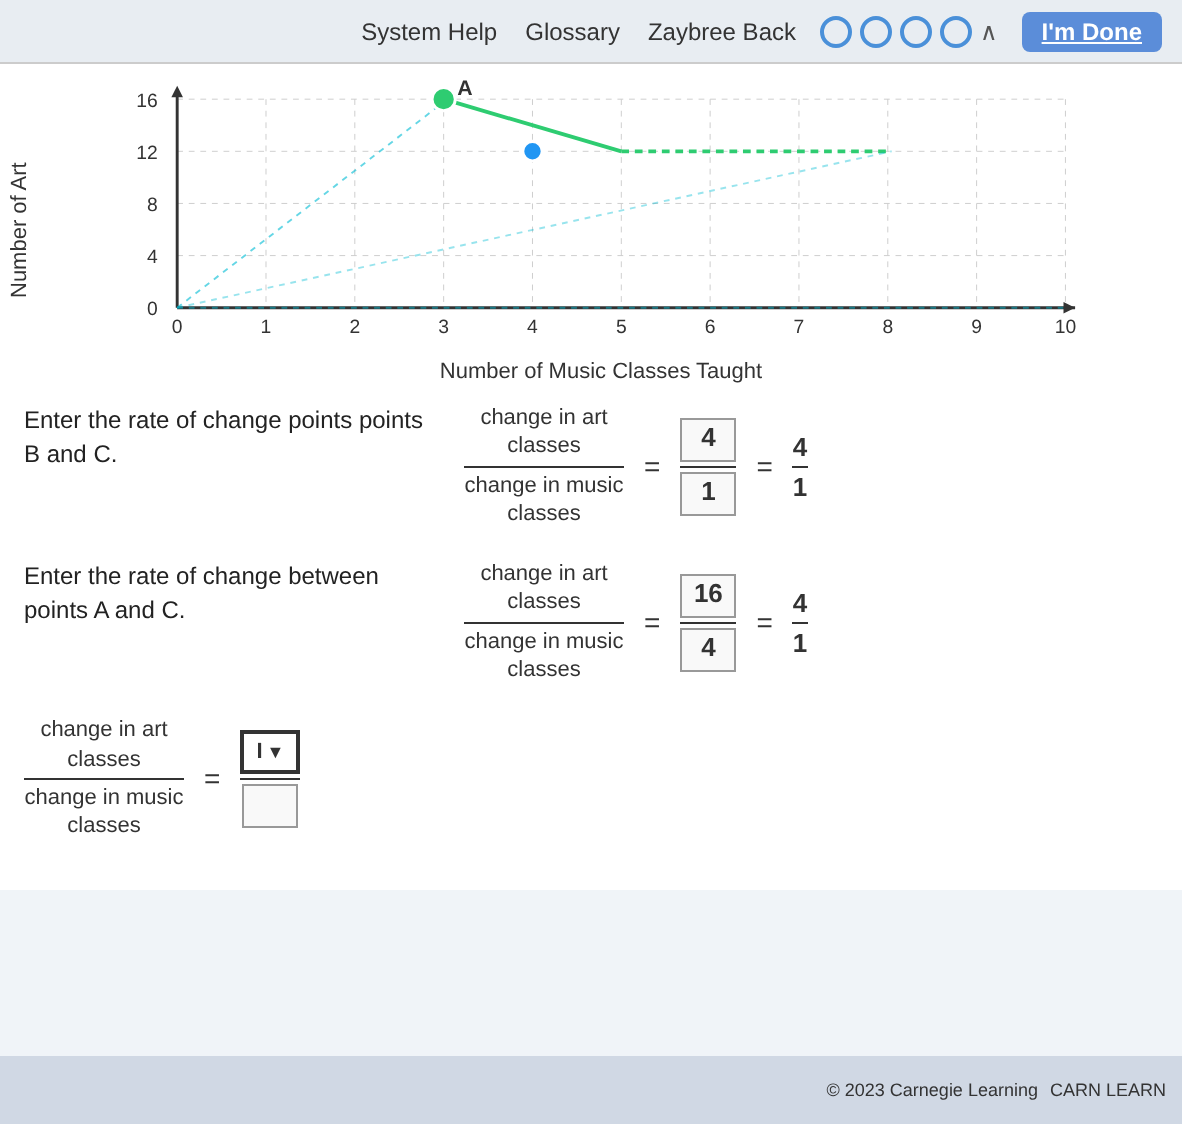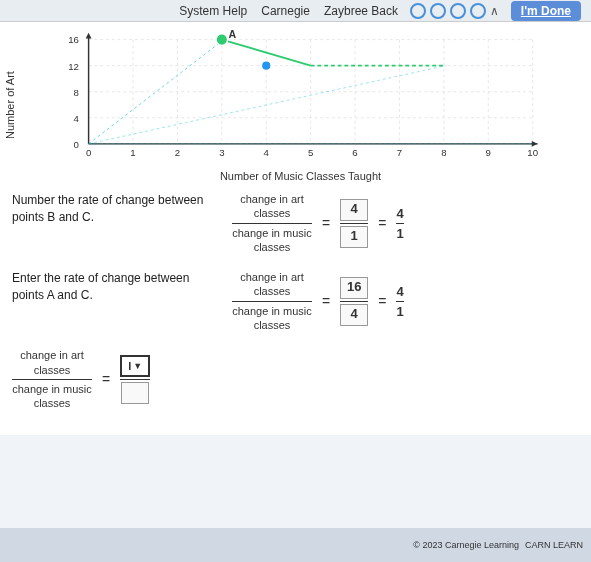--- a/index.html
+++ b/index.html
@@ -13,21 +13,21 @@
     }
 
     
     .top-bar {
       background: #e8edf2;
       display: flex;
       align-items: center;
       justify-content: flex-end;
       padding: 4px 10px;
       gap: 12px;
-      height: 22px;
+      height: 32px;
       border-bottom: 1px solid #ccc;
     }
     .top-bar-links {
       display: flex;
       gap: 14px;
       font-size: 12px;
       color: #333;
     }
     .top-bar-link {
       cursor: pointer;
@@ -221,21 +221,21 @@
       width: 100%;
       height: 100%;
     }
   </style>
 </head>
 <body>
 
 <div class="top-bar">
   <div class="top-bar-links">
     <span class="top-bar-link">System Help</span>
-    <span class="top-bar-link">Carnegie</span>
+    <span class="top-bar-link">Glossary</span>
     <span class="top-bar-link">Zaybree Back</span>
   </div>
   <div class="circles-container">
     <span class="circle"></span>
     <span class="circle"></span>
     <span class="circle"></span>
     <span class="circle"></span>
     <span class="caret">∧</span>
   </div>
   <button class="done-btn">I'm Done</button>
@@ -305,21 +305,21 @@
         <polygon points="40,5 37,11 43,11" fill="#333"></polygon>
       </svg>
     </div>
     <div class="x-axis-label">Number of Music Classes Taught</div>
   </div>
 </div>
 
 <div class="main-content">
 
   <div class="question-row">
-    <div class="question-text">Number the rate of change between points B and C.</div>
+    <div class="question-text">Enter the rate of change points points B and C.</div>
     <div class="fraction-equation">
       <div class="fraction">
         <div class="fraction-text">change in art classes</div>
         <div class="fraction-line"></div>
         <div class="fraction-text">change in music classes</div>
       </div>
       <span class="equals">=</span>
       <div class="fraction-value">
         <div class="value-box">4</div>
         <div class="fraction-line"></div>

